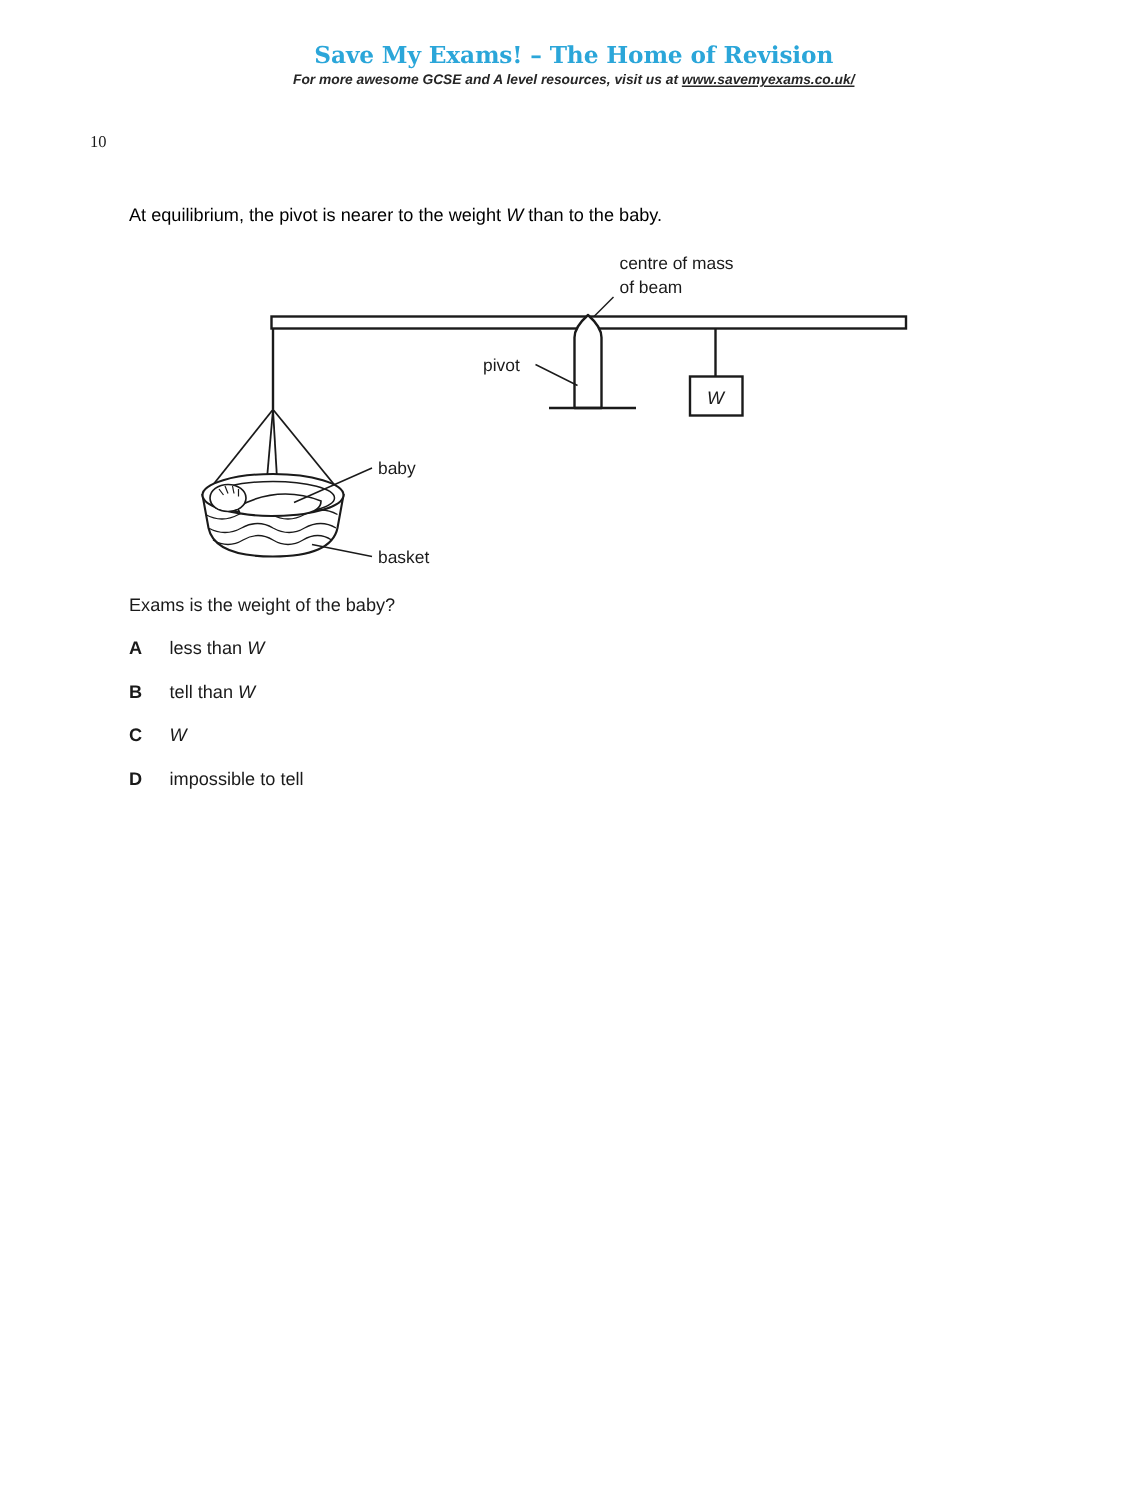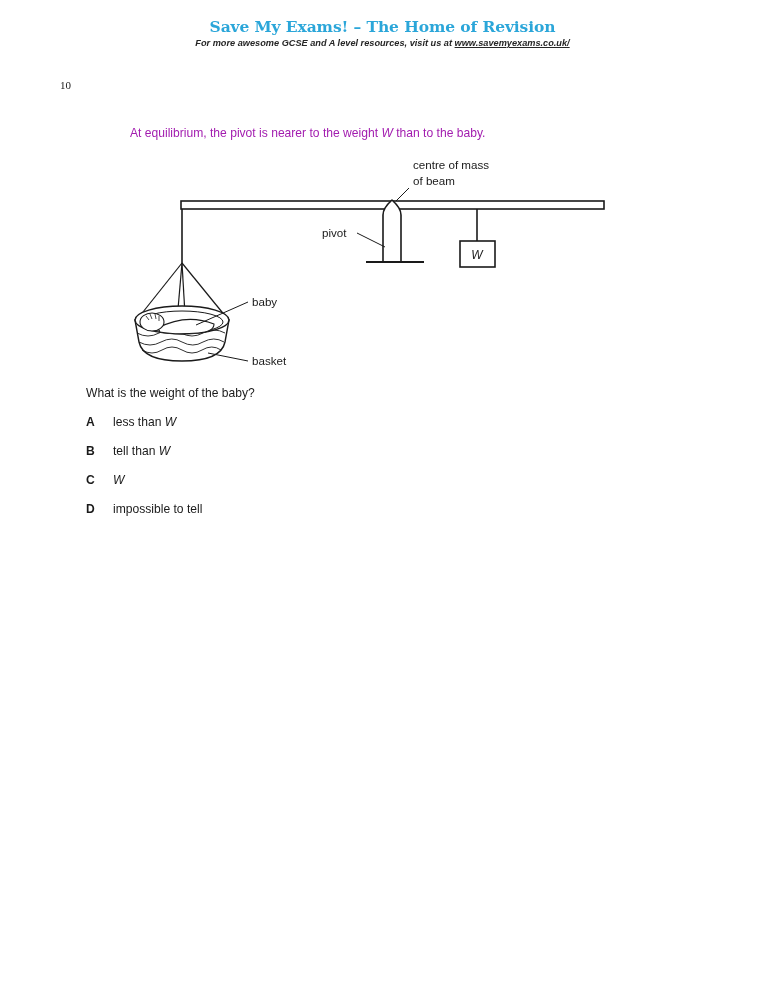--- a/index.html
+++ b/index.html
@@ -10,21 +10,21 @@
   body {
     width: 765px;
     height: 990px;
     position: relative;
     font-family: "Liberation Sans", sans-serif;
     color: #1a1a1a;
     overflow: hidden;
   }
   .page {
     position: absolute;
-    left: 0; top: 0;
+    left: 0; top: 10px;
     width: 765px;
     height: 822px;
     background: #ffffff;
   }
 
   
   .hdr {
     position: absolute;
     left: 0;
     top: 18px;
@@ -70,22 +70,21 @@
     line-height: 16.5px;
     color: #1a1a1a;
   }
   .qequil {
     position: absolute;
     left: 86px;
     top: 125px;
     width: 600px;
     font-size: 12.1px;
     line-height: 16.5px;
-    color: #a21caf;
-    margin-left: 44px;
+    color: #000000;
   }
   .ital { font-style: italic; }
 
   .qask {
     position: absolute;
     left: 86px;
     top: 386px;
     font-size: 12.1px;
     color: #1a1a1a;
   }
@@ -210,21 +209,21 @@
 
       <text class="dlabel" x="252" y="156">baby</text>
       <line x1="248" y1="152" x2="196" y2="175" stroke="#1a1a1a" stroke-width="1"></line>
 
       <text class="dlabel" x="252" y="215">basket</text>
       <line x1="248" y1="211" x2="208" y2="203" stroke="#1a1a1a" stroke-width="1"></line>
 
     </svg>
   </div>
 
-  <div class="qask">What is the weight of the baby?</div>
+  <div class="qask">Exams is the weight of the baby?</div>
 
   <div class="opts">
 
     <div class="opt">
       <span class="opt-key">A</span>
       <span class="opt-txt"><span>less than </span><span class="ital">W</span></span>
     </div>
 
     <div class="opt">
       <span class="opt-key">B</span>

